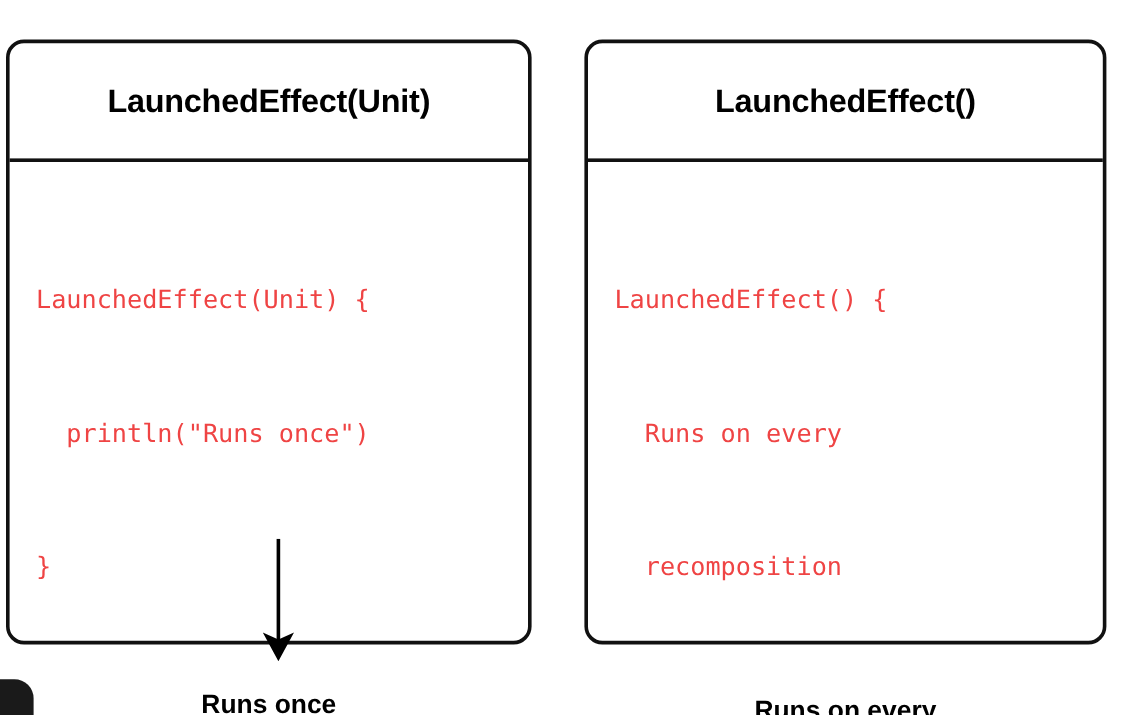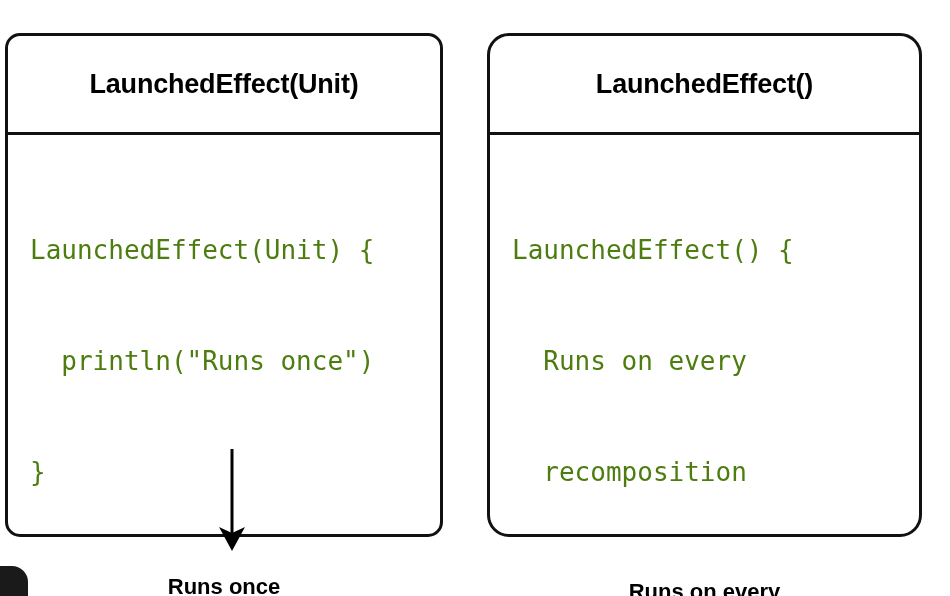--- a/index.html
+++ b/index.html
@@ -33,21 +33,20 @@
     left: 5px;
     top: 33px;
     width: 438px;
     height: 504px;
   }
   #card-launched-effect-empty {
     left: 487px;
     top: 33px;
     width: 435px;
     height: 504px;
-    border-radius: 22px;
   }
 
   .card-header {
     height: 99px;
     box-sizing: border-box;
     border-bottom: 3px solid #111111;
     display: flex;
     align-items: center;
     justify-content: center;
     flex: none;
@@ -64,23 +63,23 @@
   .card-body {
     position: relative;
     flex: 1 1 auto;
     display: flex;
     flex-direction: column;
   }
 
   
   .code-block {
     font-family: "DejaVu Sans Mono", "Liberation Mono", monospace;
-    font-size: 26px;
+    font-size: 21px;
     line-height: 37px;
-    color: #4d7c0f;
+    color: #ef4444;
     white-space: pre;
     padding: 23px 0 0 22px;
   }
   .code-line {
     display: block;
     white-space: pre;
   }
 
   
   .arrow {

